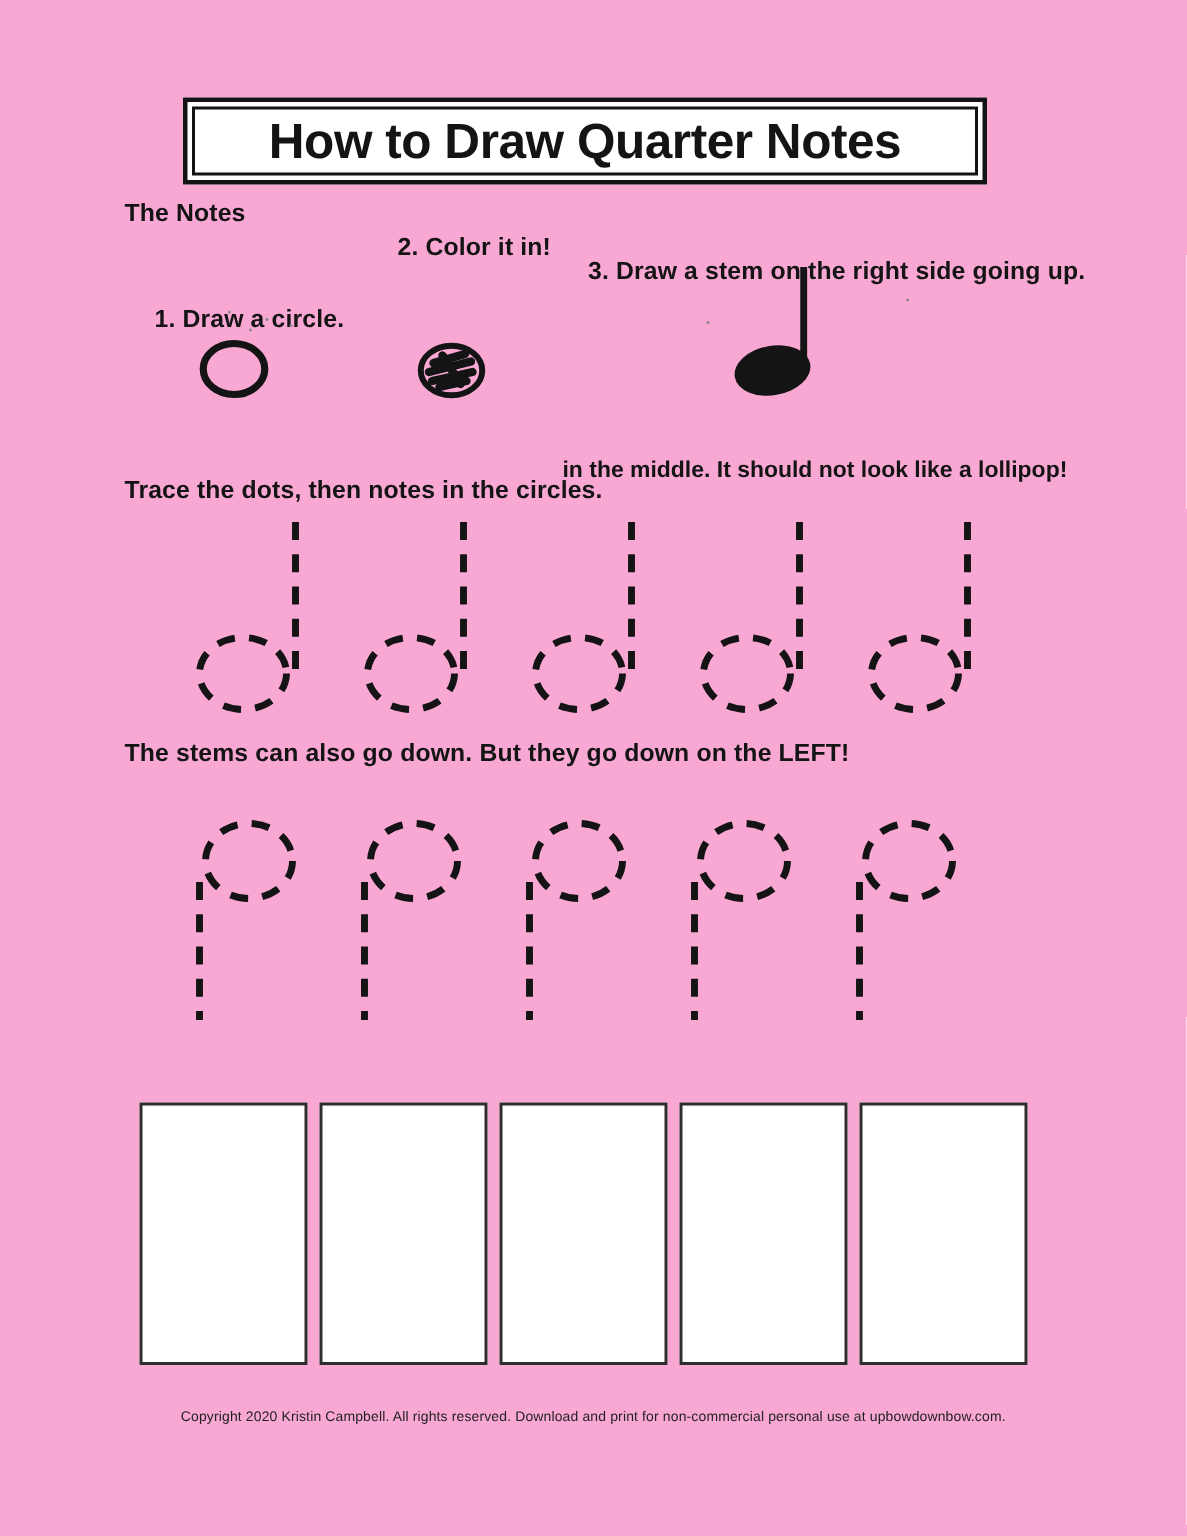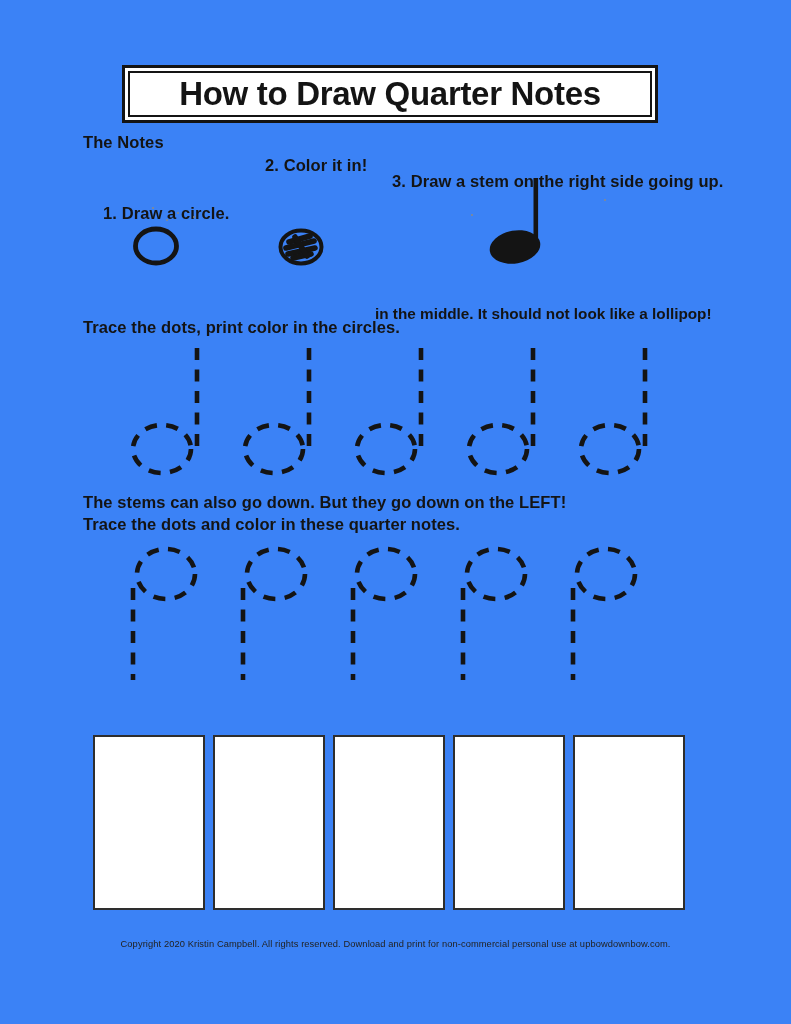--- a/index.html
+++ b/index.html
@@ -1,19 +1,19 @@
 <!DOCTYPE html>
 <html><head>
 <meta charset="utf-8">
 <style>
   * { margin:0; padding:0; box-sizing:border-box; }
   html,body { background:#ffffff; }
   body { font-family:"Liberation Sans","DejaVu Sans",sans-serif; }
   #page {
-    position:relative; width:791px; height:1024px; background:#3b82f6;
+    position:relative; width:791px; height:1024px; background:#f9a8d4;
     color:#141414; overflow:hidden;
   }
   .t { position:absolute; white-space:pre-wrap; color:#141414; }
   .body-text { font-size:16.5px; font-weight:bold; letter-spacing:0.1px; }
 
   
   .title-outer {
     position:absolute; left:122px; top:65px; width:536px; height:58px;
     border:3px solid #141414; padding:3px; background:#fff;
   }
@@ -103,21 +103,21 @@
 
   <svg class="fig fig-note" width="56" height="90" viewBox="0 0 56 90" xmlns="http://www.w3.org/2000/svg">
     <rect x="45.5" y="1" width="4.6" height="68" fill="#141414"></rect>
     <ellipse cx="27" cy="70" rx="25.5" ry="16.5" fill="#141414" transform="rotate(-10 27 70)"></ellipse>
   </svg>
 
   <div class="t warning">
     <div>in the middle. It should not look like a lollipop!</div>
   </div>
 
-  <div class="t body-text sec1-label">Trace the dots, print color in the circles.</div>
+  <div class="t body-text sec1-label">Trace the dots, then notes in the circles.</div>
   <div class="trace-row row-up">
   <svg class="note-up" width="73" height="132" viewBox="0 0 73 132" xmlns="http://www.w3.org/2000/svg">
     <ellipse cx="33" cy="105" rx="29" ry="24" fill="none" stroke="#141414" stroke-width="4.6" stroke-dasharray="12 9.5" stroke-linecap="butt"></ellipse>
     <line x1="68" y1="4" x2="68" y2="110" stroke="#141414" stroke-width="4.6" stroke-dasharray="12 9.5"></line>
   </svg>
 
   <svg class="note-up" width="73" height="132" viewBox="0 0 73 132" xmlns="http://www.w3.org/2000/svg">
     <ellipse cx="33" cy="105" rx="29" ry="24" fill="none" stroke="#141414" stroke-width="4.6" stroke-dasharray="12 9.5" stroke-linecap="butt"></ellipse>
     <line x1="68" y1="4" x2="68" y2="110" stroke="#141414" stroke-width="4.6" stroke-dasharray="12 9.5"></line>
   </svg>
@@ -132,21 +132,20 @@
     <line x1="68" y1="4" x2="68" y2="110" stroke="#141414" stroke-width="4.6" stroke-dasharray="12 9.5"></line>
   </svg>
 
   <svg class="note-up" width="73" height="132" viewBox="0 0 73 132" xmlns="http://www.w3.org/2000/svg">
     <ellipse cx="33" cy="105" rx="29" ry="24" fill="none" stroke="#141414" stroke-width="4.6" stroke-dasharray="12 9.5" stroke-linecap="butt"></ellipse>
     <line x1="68" y1="4" x2="68" y2="110" stroke="#141414" stroke-width="4.6" stroke-dasharray="12 9.5"></line>
   </svg>
 </div>
 
   <div class="t body-text sec2-line1">The stems can also go down. But they go down on the LEFT!</div>
-  <div class="t body-text sec2-line2">Trace the dots and color in these quarter notes.</div>
   <div class="trace-row row-down">
   <svg class="note-down" width="72" height="138" viewBox="0 0 72 138" xmlns="http://www.w3.org/2000/svg">
     <ellipse cx="38" cy="30" rx="29" ry="25" fill="none" stroke="#141414" stroke-width="4.6" stroke-dasharray="12 9.5" stroke-linecap="butt"></ellipse>
     <line x1="5" y1="44" x2="5" y2="136" stroke="#141414" stroke-width="4.6" stroke-dasharray="12 9.5"></line>
   </svg>
 
   <svg class="note-down" width="72" height="138" viewBox="0 0 72 138" xmlns="http://www.w3.org/2000/svg">
     <ellipse cx="38" cy="30" rx="29" ry="25" fill="none" stroke="#141414" stroke-width="4.6" stroke-dasharray="12 9.5" stroke-linecap="butt"></ellipse>
     <line x1="5" y1="44" x2="5" y2="136" stroke="#141414" stroke-width="4.6" stroke-dasharray="12 9.5"></line>
   </svg>

